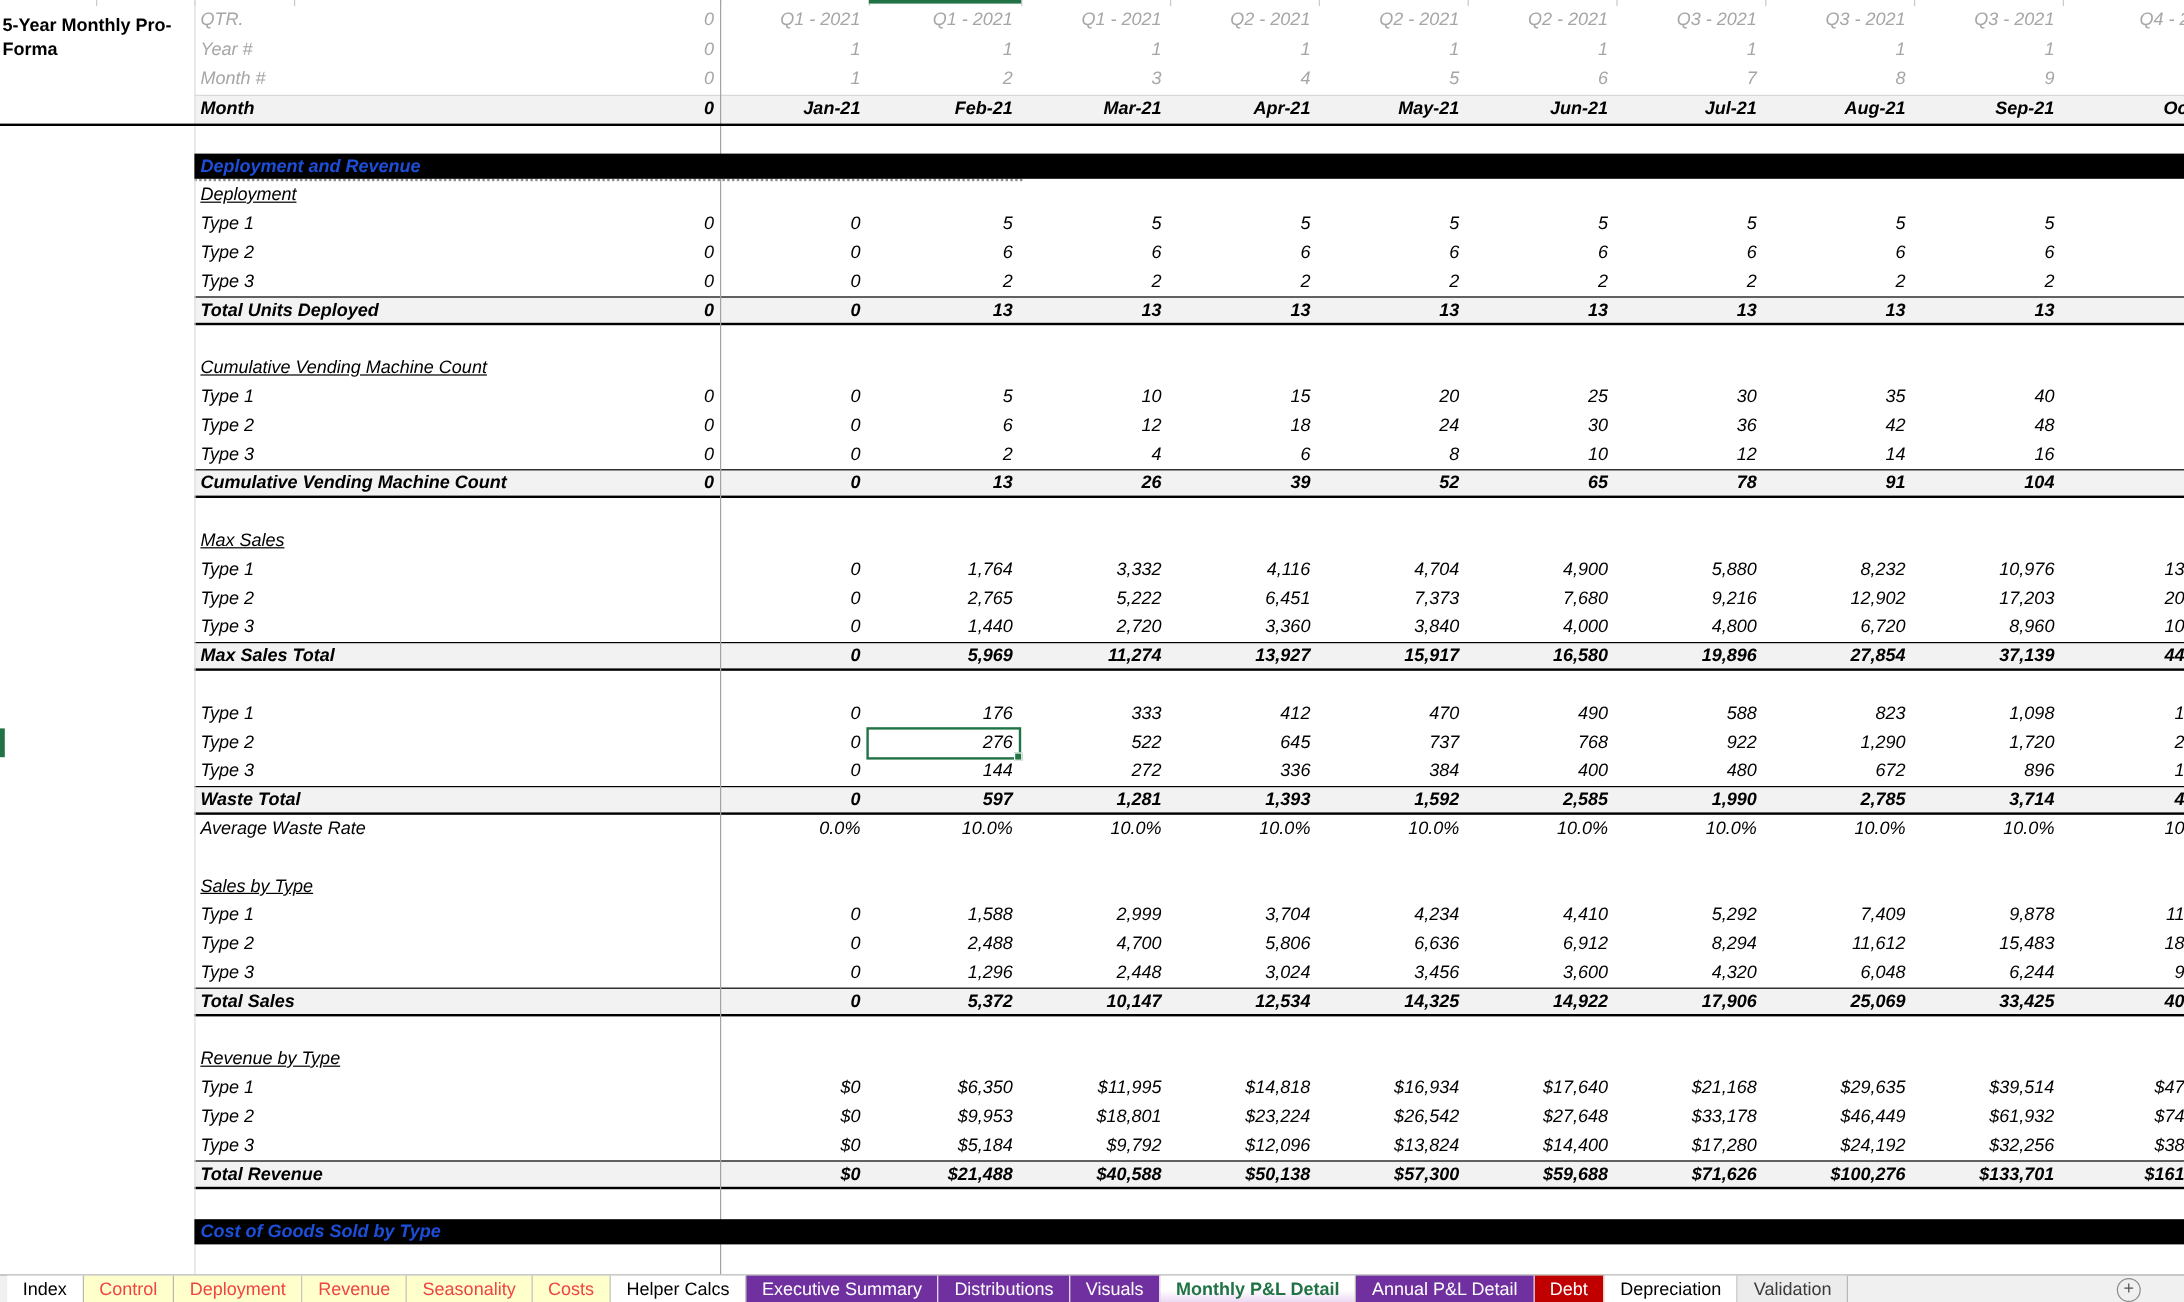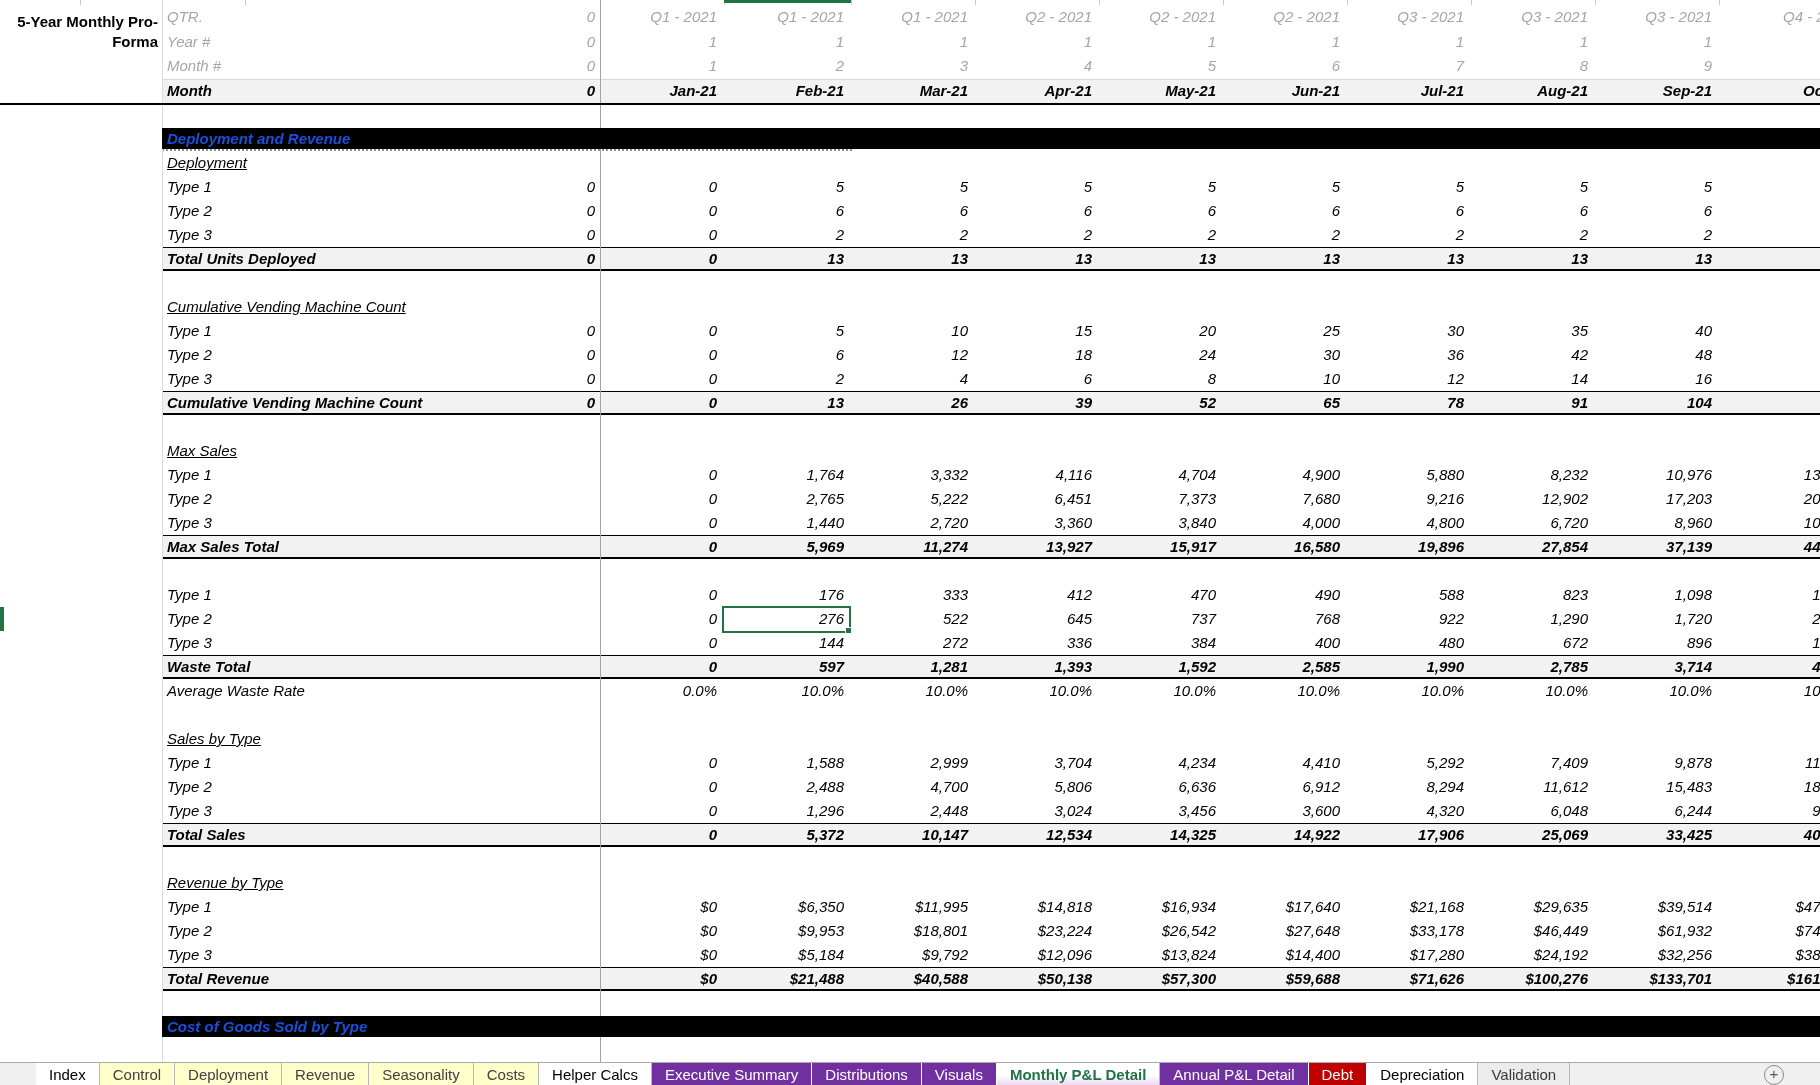--- a/index.html
+++ b/index.html
@@ -1,18 +1,18 @@
 <!DOCTYPE html>
 <html><head>
 <meta charset="utf-8">
 <style>
   html,body{margin:0;padding:0;background:#fff;}
   #sheet{position:relative;width:1820px;height:1085px;background:#ffffff;overflow:hidden;
          font-family:"Liberation Sans",sans-serif;font-size:15px;color:#000;}
-  #title{position:absolute;left:2px;top:12px;width:156px;text-align:right;font-weight:bold;line-height:20px;z-index:2;}
+  #title{position:absolute;left:2px;top:12px;width:156px;text-align:left;font-weight:bold;line-height:20px;z-index:2;}
   #topticks{position:absolute;left:0;top:0;height:5px;width:1820px;z-index:1;}
   .tick{position:absolute;top:0;width:1px;height:5px;background:#c9c9c9;}
   #grid{position:absolute;left:0;top:5px;width:1820px;}
   .row{position:relative;height:24px;font-style:italic;}
   .hrow{height:24.5px;}
   .row .lab{position:absolute;left:167px;top:0;line-height:24px;white-space:nowrap;z-index:4;}
   .hrow .lab{line-height:24.5px;}
   .cell{position:absolute;top:0;line-height:24px;text-align:right;padding-right:7px;box-sizing:border-box;white-space:nowrap;z-index:4;}
   .hrow .cell{line-height:24.5px;}
   .cb{left:440px;width:160px;padding-right:5px;}
@@ -38,24 +38,24 @@
   .bar .band{background:#000;top:1px;bottom:2px;z-index:3;}
   .bar .lab{color:#1d4ed8;font-weight:bold;z-index:5;}
   .bar .dash{position:absolute;left:162px;width:690px;bottom:0px;border-bottom:2px dotted #8f8f8f;z-index:2;}
   #col-a-line{position:absolute;left:162px;top:0;width:1px;height:1062px;background:#dcdcdc;z-index:2;}
   #pane-line{position:absolute;left:600px;top:0;width:1px;height:1062px;background:#a3a3a3;z-index:2;}
   #sel-col{position:absolute;left:724px;top:0;width:127px;height:3px;background:#217346;z-index:6;}
   #sel-row{position:absolute;left:0;top:607px;width:4px;height:24px;background:#217346;z-index:6;}
   #sel-border{position:absolute;left:722px;top:606px;width:125px;height:23px;border:2px solid #217346;z-index:6;}
   #sel-handle{position:absolute;left:845px;top:627px;width:7px;height:7px;background:#217346;border:1px solid #fff;box-sizing:border-box;z-index:7;}
   #tabbar{position:absolute;left:0;top:1062px;width:1820px;height:23px;background:#f0f0f0;
-          border-top:1px solid #ababab;display:flex;align-items:stretch;padding-left:36px;box-sizing:border-box;z-index:8;}
+          border-top:1px solid #ababab;display:flex;align-items:stretch;padding-left:6px;box-sizing:border-box;z-index:8;}
   .tab{display:flex;align-items:center;padding:0 13px;border-right:1px solid #b7b7b7;white-space:nowrap;font-size:15px;}
   .tab.white{background:#ffffff;color:#000;}
-  .tab.yellow{background:#FFFFCC;color:#404040;}
+  .tab.yellow{background:#FFFFCC;color:#ef4444;}
   .tab.purple{background:#7030A0;color:#fff;border-right-color:#fff;}
   .tab.red{background:#C00000;color:#fff;border-right-color:#fff;}
   .tab.gray{background:#ececec;color:#3a3a3a;}
   .tab.active{background:linear-gradient(180deg,#ffffff 55%,#ecd9f3);color:#217346;font-weight:bold;}
   #add-sheet{position:absolute;right:36px;top:1065px;width:18px;height:18px;border:1px solid #8a8a8a;border-radius:50%;
              color:#555;font-size:15px;line-height:16px;text-align:center;background:transparent;z-index:9;}
 </style>
 </head>
 <body>
 

